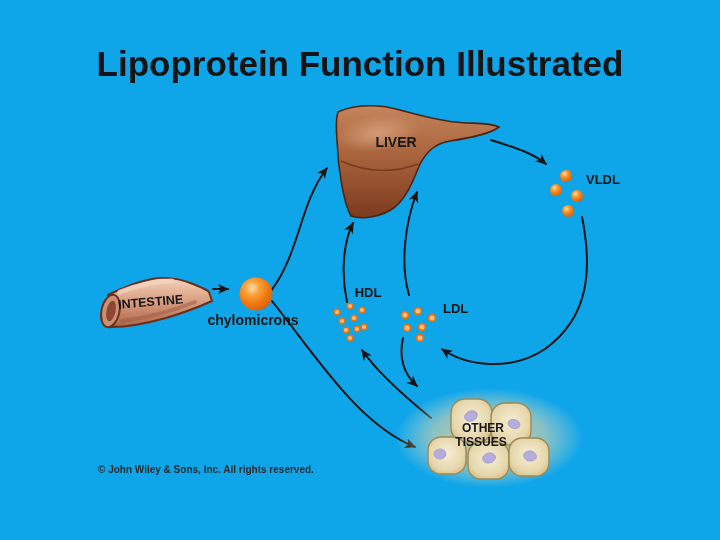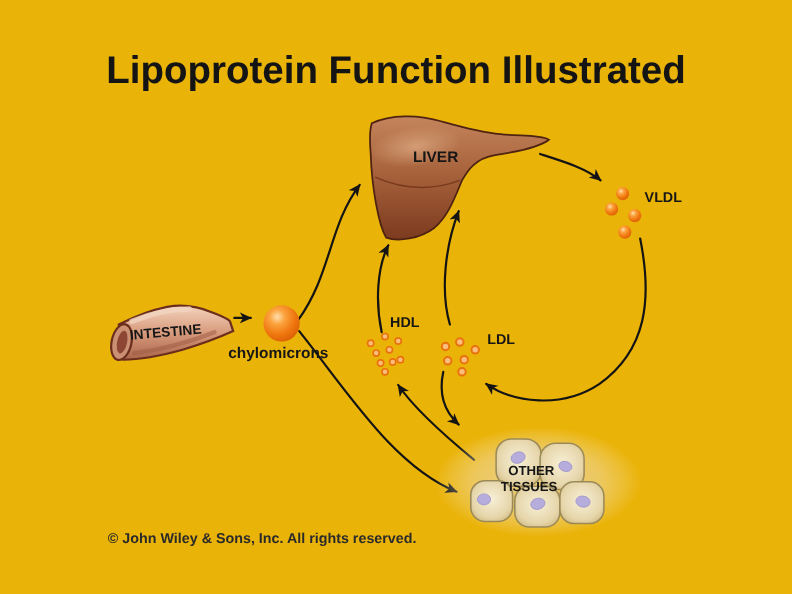--- a/index.html
+++ b/index.html
@@ -1,20 +1,20 @@
 <!DOCTYPE html>
 <html><head>
 <meta charset="utf-8">
 <style>
   html,body{margin:0;padding:0;background:#fff;}
-  #stage{position:relative;width:720px;height:540px;background:#eab308;overflow:hidden;
+  #stage{position:relative;width:720px;height:540px;background:#0ea5e9;overflow:hidden;
          font-family:"Liberation Sans",sans-serif;}
   #title{position:absolute;left:0;top:44px;width:720px;text-align:center;
          font-size:35px;font-weight:bold;color:#141414;letter-spacing:0px;}
-  #copyright{position:absolute;left:98px;top:482px;font-size:13px;font-weight:bold;color:#2a2a2a;text-align:right;}
+  #copyright{position:absolute;left:98px;top:464px;font-size:10px;font-weight:bold;color:#2a2a2a;text-align:right;}
   #diagram{position:absolute;left:0;top:0;}
   text{font-family:"Liberation Sans",sans-serif;font-weight:bold;fill:#161616;}
   .node-label{font-size:13px;}
   .small-label{font-size:12px;}
   .arrow{fill:none;stroke:#141414;stroke-width:2;stroke-linecap:round;}
 </style>
 </head>
 <body>
 
 <div id="stage">

